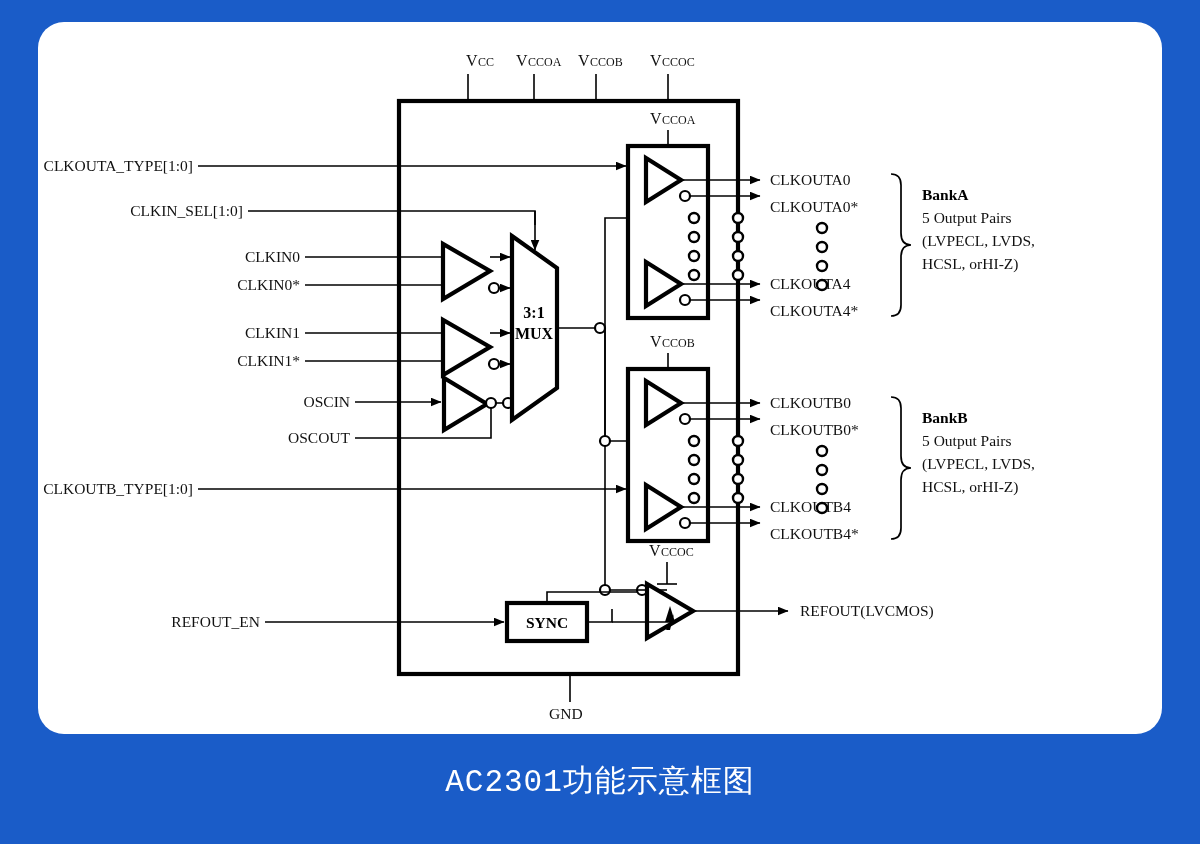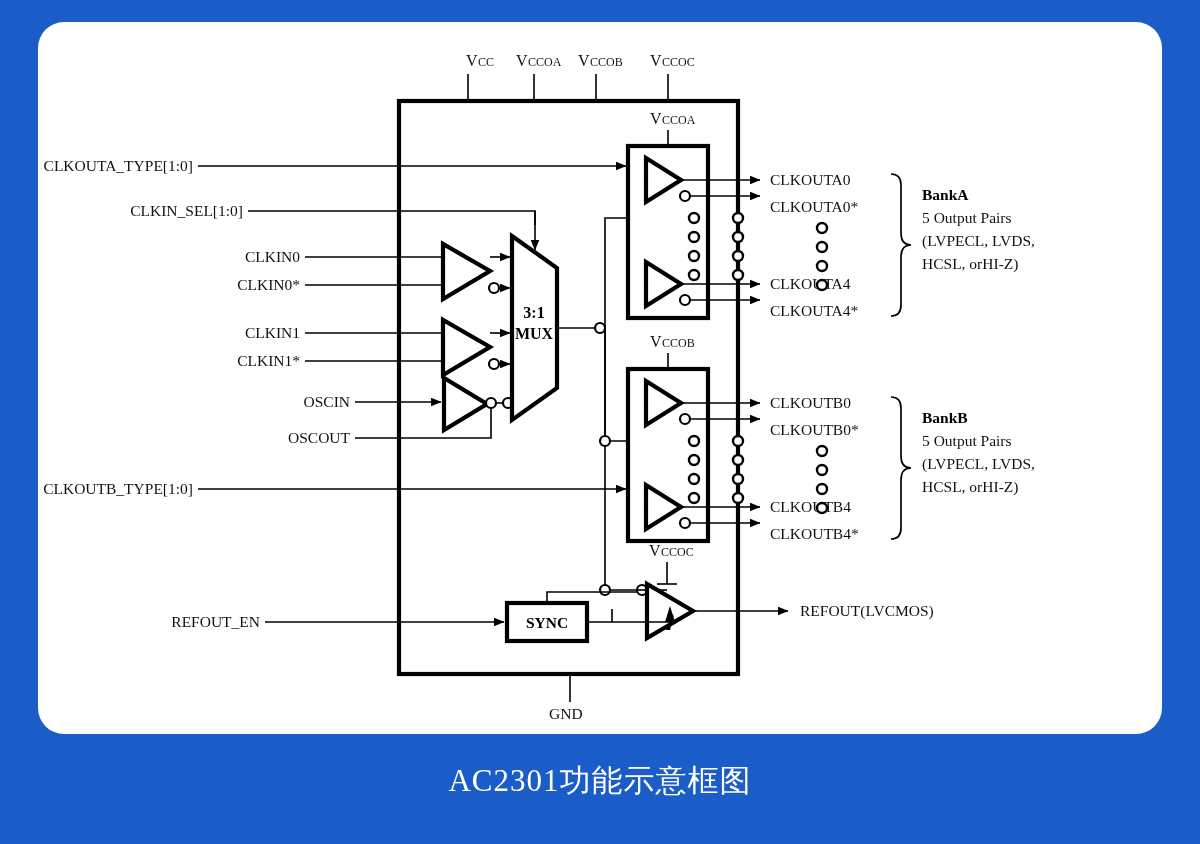--- a/index.html
+++ b/index.html
@@ -15,21 +15,21 @@
     width:1124px;height:712px;
     background:#ffffff;
     border-radius:26px;
   }
   #diagram{position:absolute;left:0;top:0;width:1124px;height:712px;}
   #caption{
     position:absolute;
     left:0;top:760px;width:1200px;
     text-align:center;
     color:#ffffff;
-    font-family:Liberation Serif, serif;
+    font-family:Liberation Mono, monospace;
     font-size:31px;
     letter-spacing:1px;
   }
   .wire{stroke:#000;stroke-width:1.6;fill:none;}
   .chip{stroke:#000;stroke-width:4.2;fill:none;}
   .blk{stroke:#000;stroke-width:4.2;fill:#fff;}
   .amp{stroke:#000;stroke-width:4.2;fill:#fff;stroke-linejoin:miter;}
   .bub{stroke:#000;stroke-width:2.2;fill:#fff;}
   .jdot{stroke:#000;stroke-width:2.2;fill:#fff;}
   .edot{stroke:#000;stroke-width:2.4;fill:#fff;}

